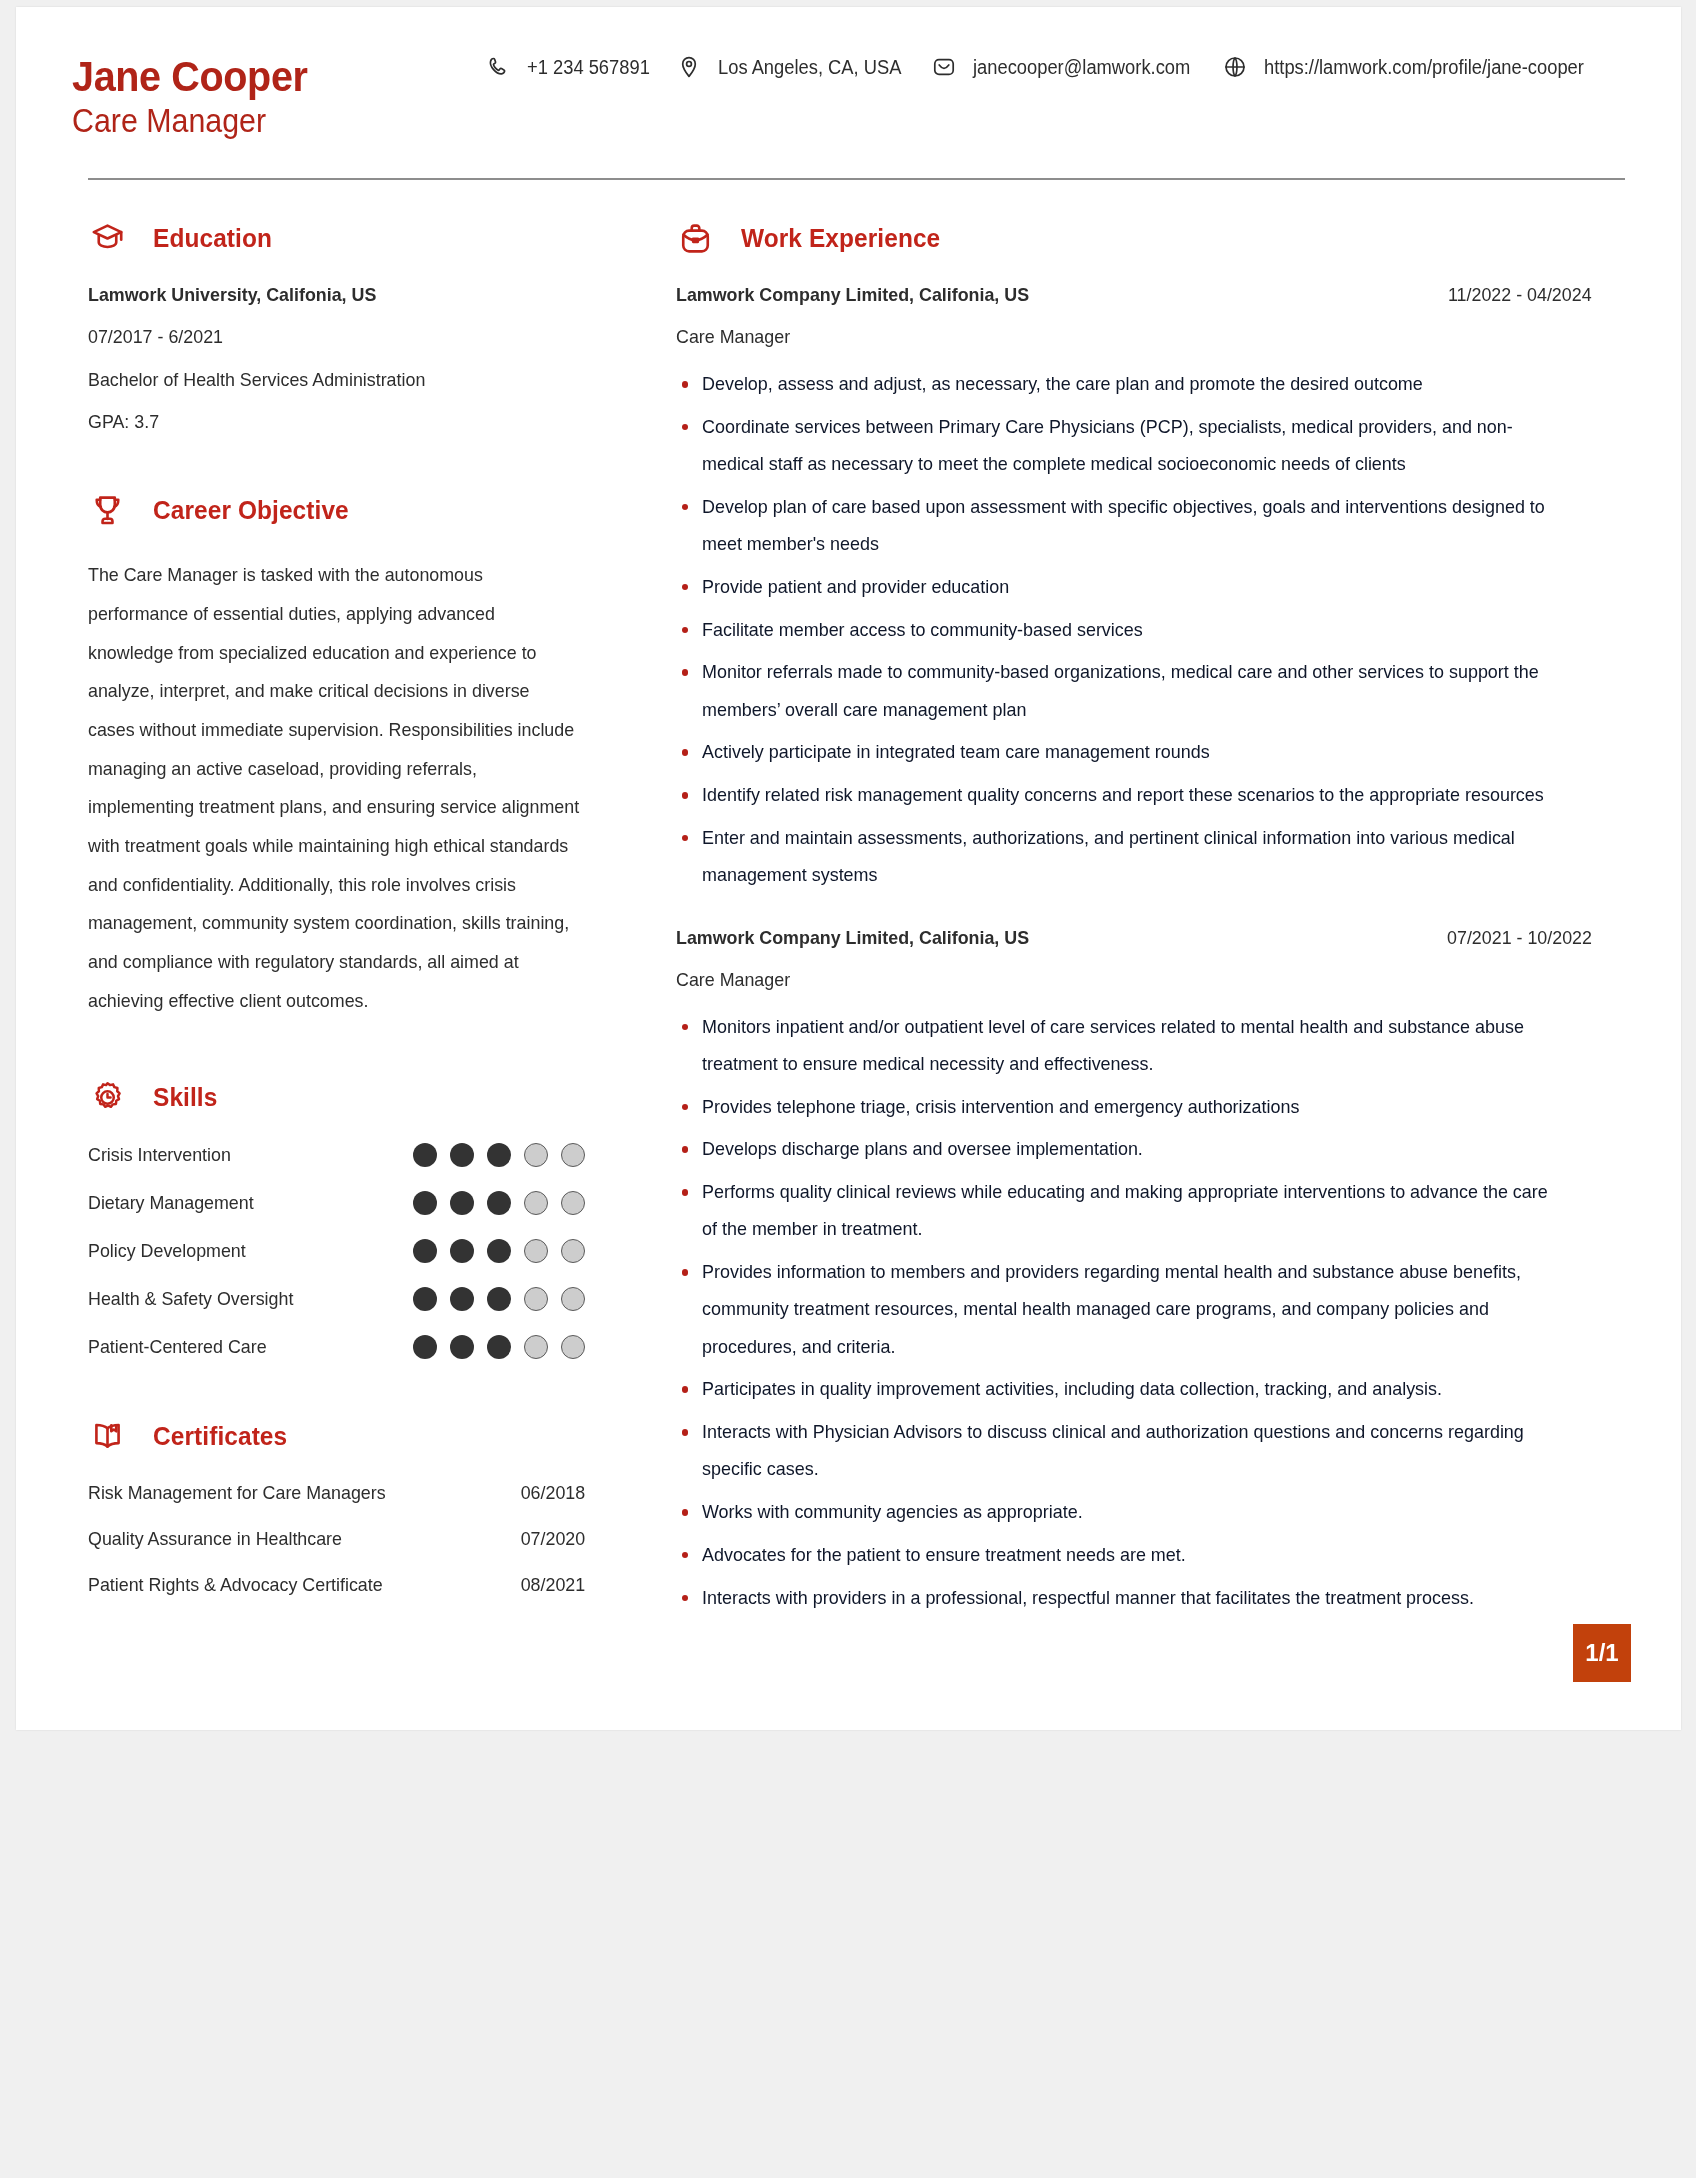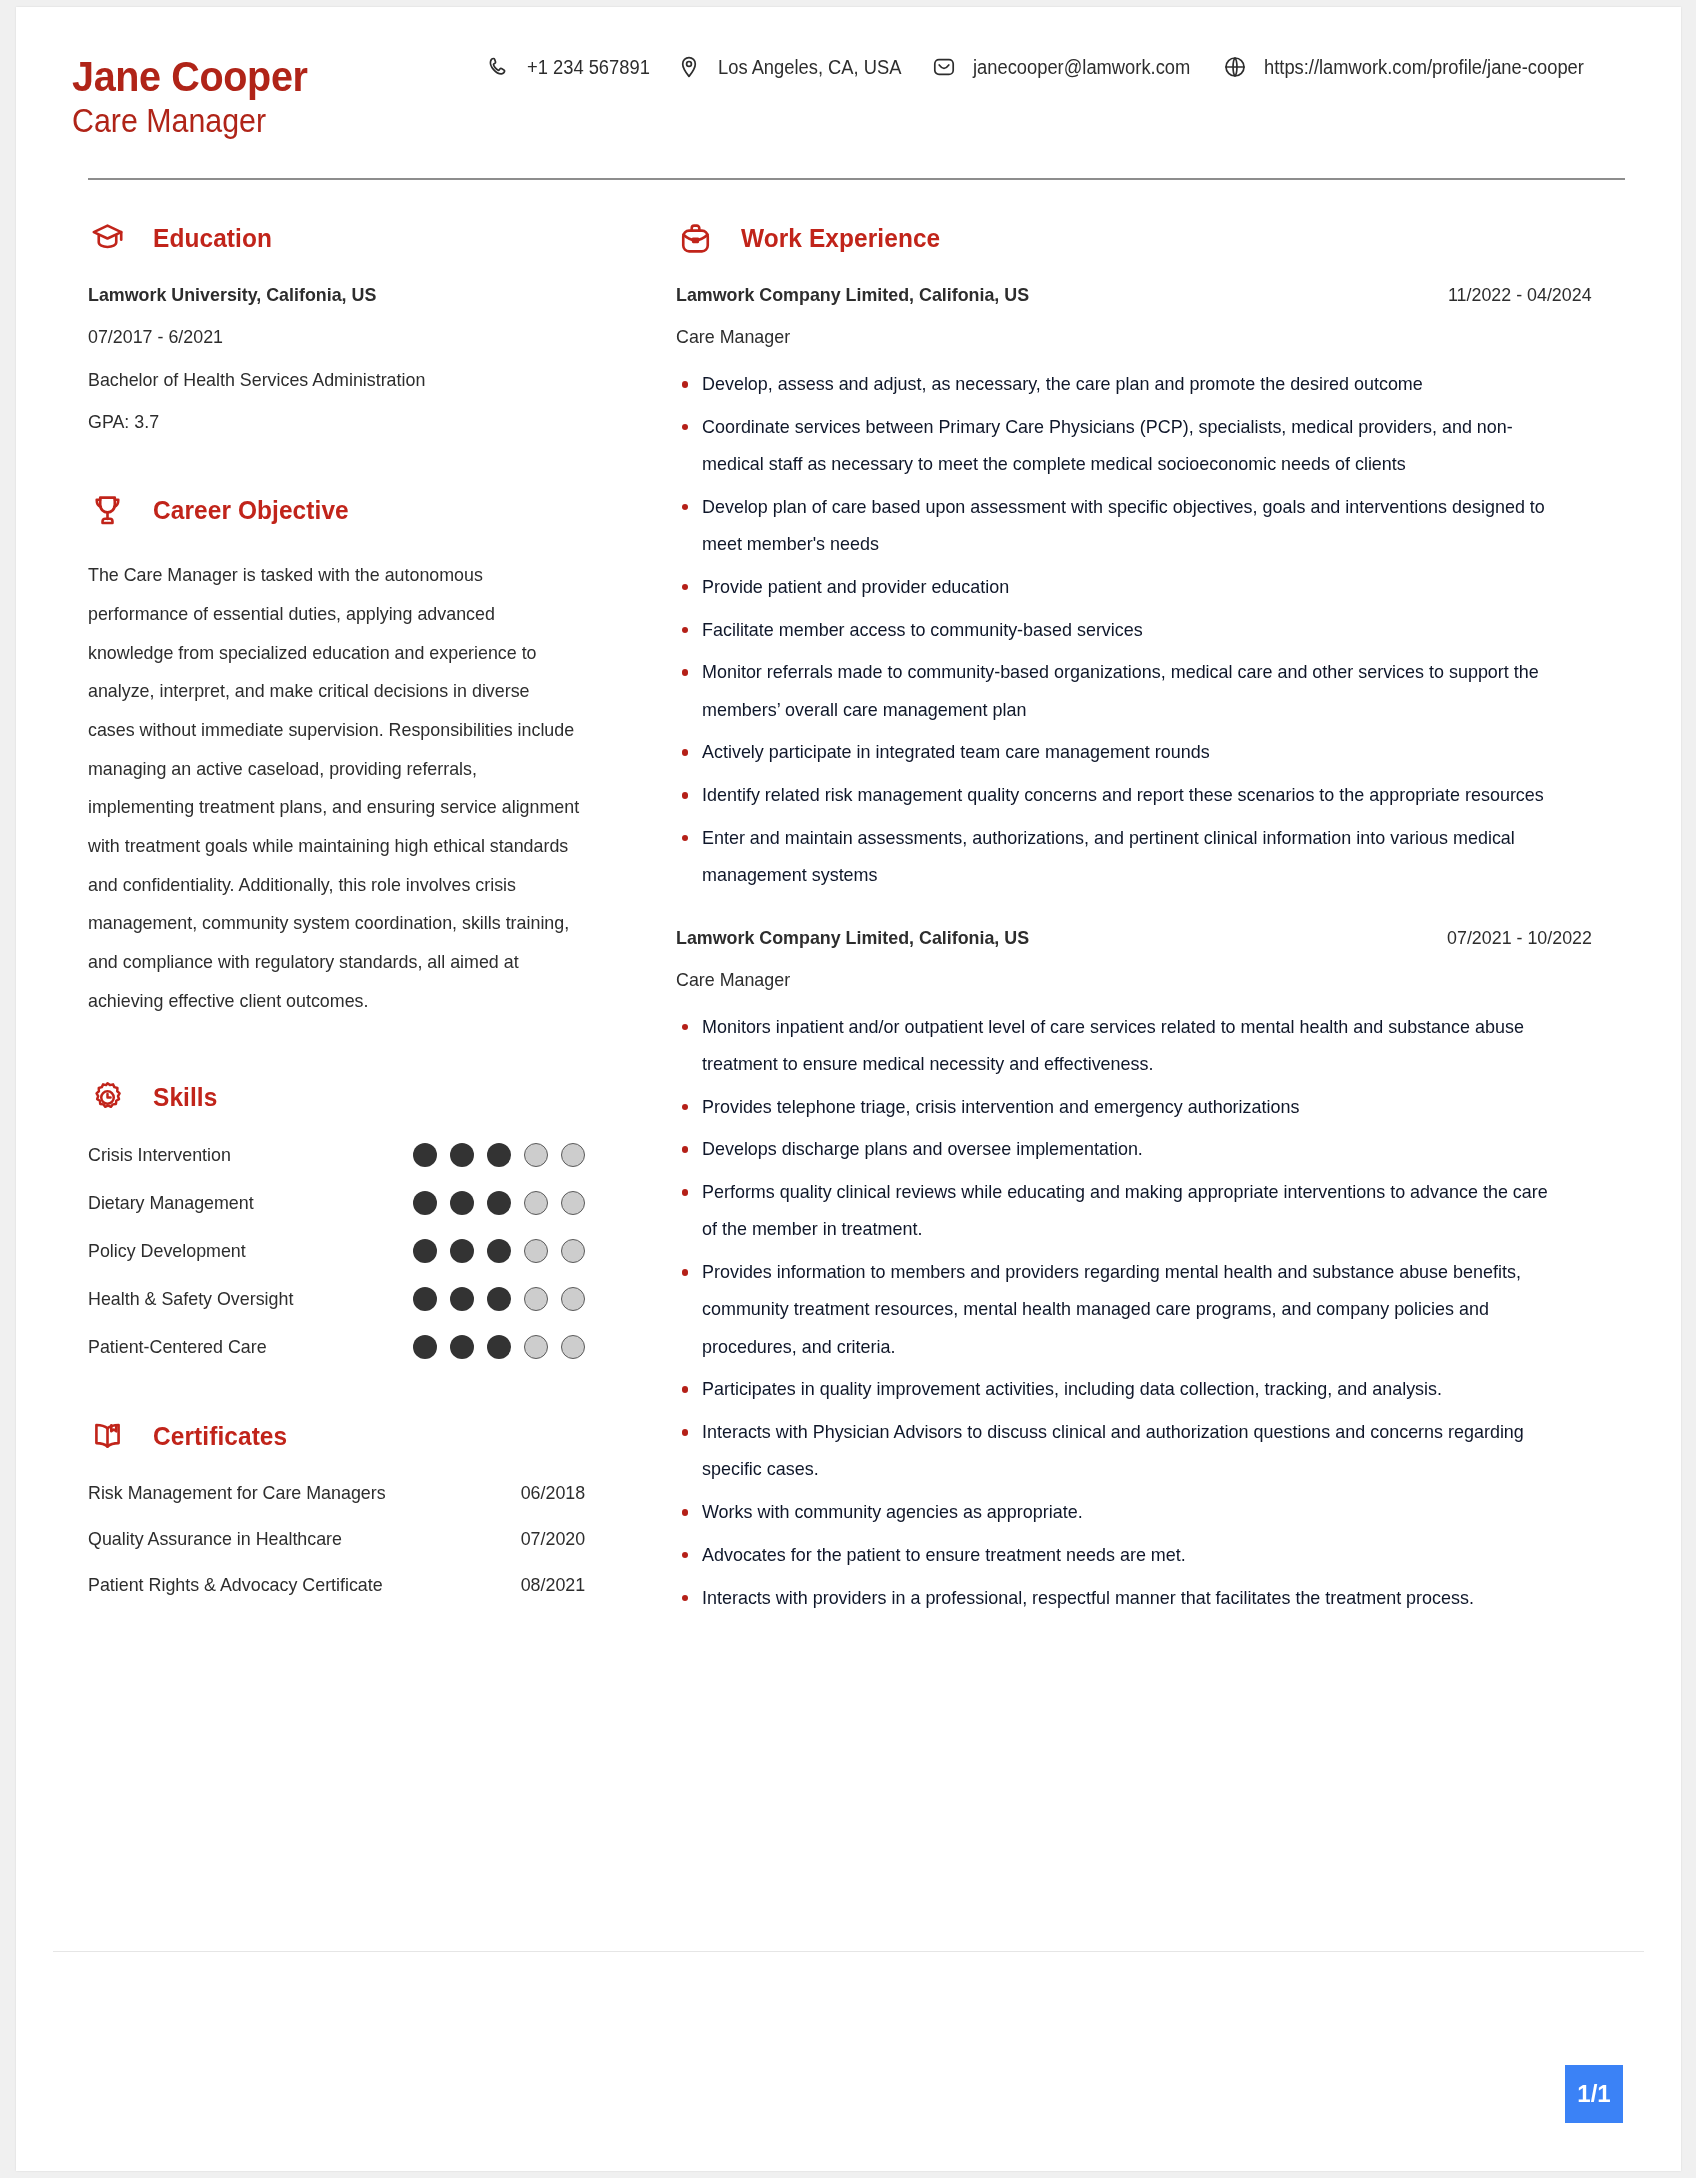--- a/index.html
+++ b/index.html
@@ -10,21 +10,21 @@
     background: #f0f0f0;
     font-family: "Liberation Sans", sans-serif;
     -webkit-font-smoothing: antialiased;
   }
 
   .page {
     position: absolute;
     left: 16px;
     top: 7.4px;
     width: 1665px;
-    height: 2164px;
+    height: 1723px;
     background: #ffffff;
     box-shadow: 0 0 1.9px rgba(0,0,0,0.10);
     overflow: hidden;
   }
 
   
   .header {
     display: flex;
     justify-content: space-between;
     align-items: flex-start;
@@ -284,25 +284,25 @@
     position: absolute;
     left: 37px;
     right: 37px;
     top: 1944px;
     height: 0.9px;
     background: #e6e6e6;
   }
 
   .page-badge {
     position: absolute;
-    right: 58px;
+    right: 50px;
     bottom: 48px;
     width: 58px;
     height: 58px;
-    background: #3b82f6;
+    background: #c2410c;
     color: #ffffff;
     display: flex;
     align-items: center;
     justify-content: center;
     font-family: "Liberation Sans Narrow", "Liberation Sans", sans-serif;
     font-size: 24px;
     font-weight: bold;
   }
 </style>
 </head>

